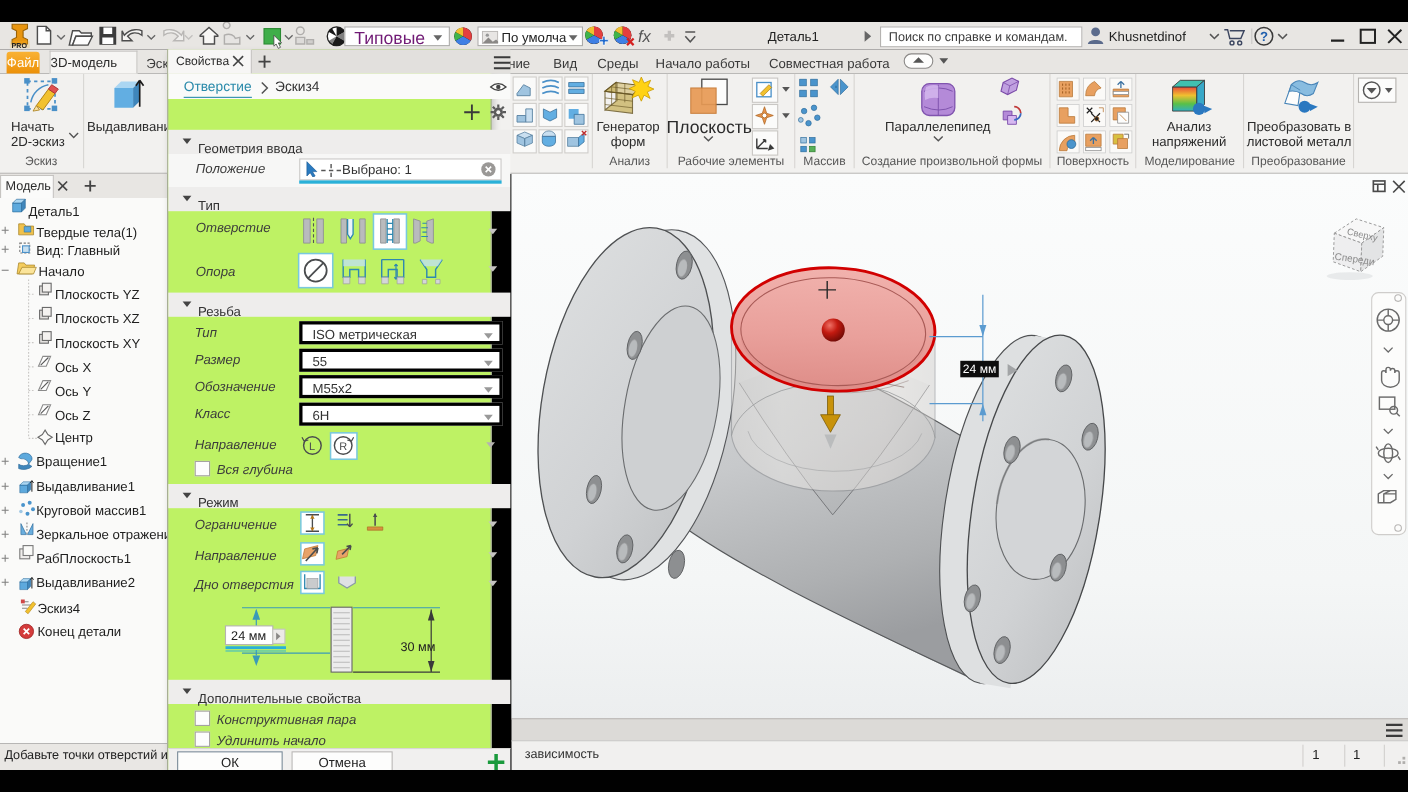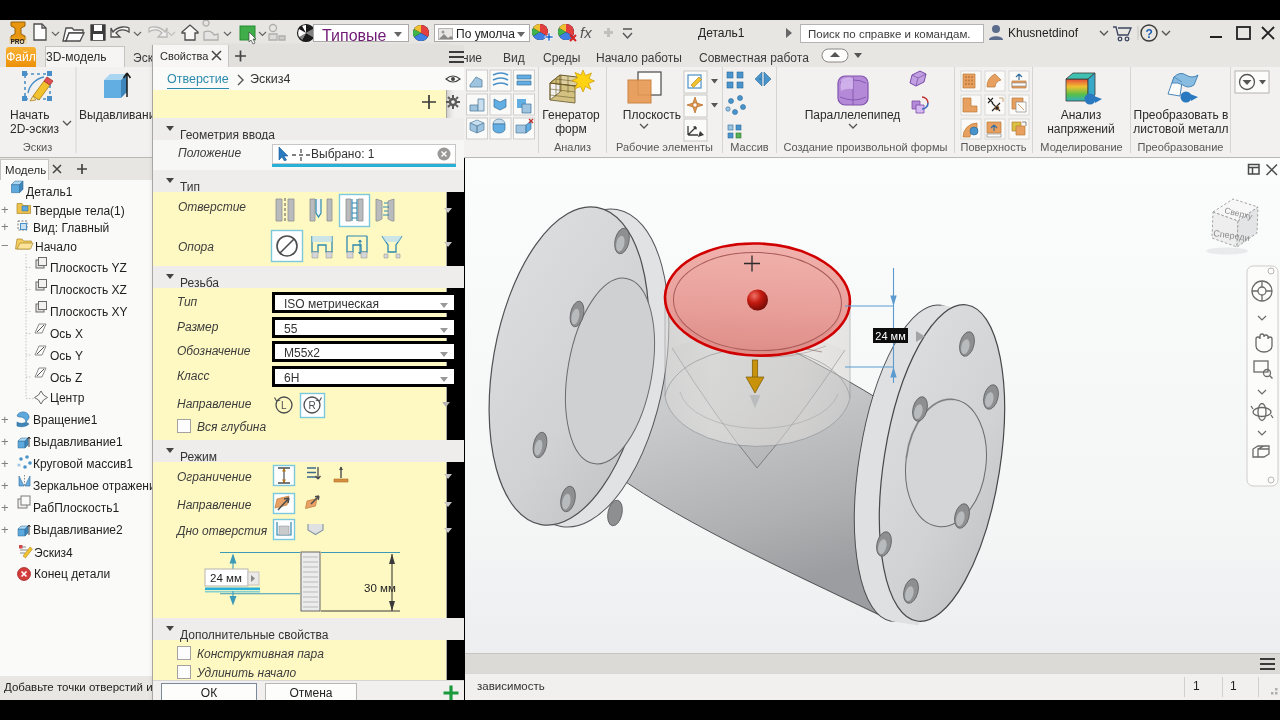--- a/index.html
+++ b/index.html
@@ -6,21 +6,21 @@
 html,body{width:1280px;height:720px;background:#000;position:relative;overflow:hidden;}
 #titlebar{position:absolute;top:20px;left:0;width:1280px;height:25px;background:#e8e6e3;}
 #tabrow{position:absolute;top:45px;left:0;width:1280px;height:22px;background:#e8e6e3;}
 #ribbon{position:absolute;top:67px;left:0;width:1280px;height:91px;background:#f2f1ef;border-bottom:1px solid #bab8b5;}
 #treetabs{position:absolute;top:158px;left:0;width:152px;height:22px;background:#e8e6e3;}
 #tree{position:absolute;top:180px;left:0;width:152px;height:496px;background:#fafaf9;overflow:hidden;}
 #treestatus{position:absolute;top:676px;left:0;width:152px;height:24px;background:#e9e7e4;}
 #viewport{position:absolute;top:158px;left:465px;width:815px;height:495px;background:#fafbfb;}
 #dockbar{position:absolute;top:653px;left:465px;width:815px;height:20px;background:#dcdad7;border-top:1px solid #c6c4c1;}
 #statusbar{position:absolute;top:673px;left:465px;width:815px;height:27px;background:#f1f0ef;border-top:1px solid #d8d6d4;}
-#props{position:absolute;top:45px;left:152px;width:295px;height:657px;background:#fef9c3;border:1px solid #a9a7a4;border-top:none;z-index:40;box-shadow:2px 3px 6px rgba(0,0,0,.18);}
+#props{position:absolute;top:45px;left:152px;width:295px;height:657px;background:#bef264;border:1px solid #a9a7a4;border-top:none;z-index:40;box-shadow:2px 3px 6px rgba(0,0,0,.18);}
 #blacktop{position:absolute;top:0;left:0;width:1280px;height:20px;background:#000;z-index:90;}
 #blackbot{position:absolute;top:700px;left:0;width:1280px;height:20px;background:#010101;z-index:90;}
 .t{position:absolute;white-space:nowrap;color:#333;}
 .ico{position:absolute;}
 .combo{position:absolute;background:#fff;border:1px solid #abaaa8;}
 .carr{position:absolute;width:0;height:0;border-left:4px solid transparent;border-right:4px solid transparent;border-top:5px solid #666;}
 .tabtxt{position:absolute;top:51px;font-size:12px;color:#3a3a3a;white-space:nowrap;}
 .glab{position:absolute;top:74px;font-size:11px;color:#575757;white-space:nowrap;text-align:center;}
 .sech{position:absolute;left:0;width:311px;height:22px;background:#eeedec;}
 .sech .tri{position:absolute;left:13px;top:8px;width:0;height:0;border-left:4px solid transparent;border-right:4px solid transparent;border-top:5px solid #444;}
@@ -318,21 +318,21 @@
 <path d="M1242.5 13 l4.5 5 4.5 -5 z" fill="#555"></path>
 <path d="M1259 13 l3.5 4.5 3.5 -4.5 z" fill="#555"></path>
 </svg>
 <div class="t" style="left:10px;top:41px;width:56px;text-align:left;font-size:12px;color:#2b2b2b">Начать<br>2D-эскиз</div>
 <svg width="10" height="8" style="position:absolute;left:62px;top:53px">
       <path d="M1 1 l4 4 4 -4" stroke="#555" stroke-width="1.3" fill="none"></path>
     </svg>
 <div class="t" style="left:79px;top:41px;font-size:12px;color:#2b2b2b">Выдавливание</div>
 <div class="glab" style="left:4px;width:67px">Эскиз</div>
 <div class="t" style="left:539px;top:41px;width:64px;text-align:center;font-size:12px;color:#2b2b2b">Генератор<br>форм</div>
-<div class="t" style="left:606px;top:41px;width:75px;text-align:right;font-size:12px;color:#2b2b2b;left:606px">Плоскость</div>
+<div class="t" style="left:606px;top:41px;width:75px;text-align:right;font-size:16px;color:#2b2b2b;left:606px">Плоскость</div>
 <svg width="10" height="8" style="position:absolute;left:639px;top:56px">
       <path d="M1 1 l4 4 4 -4" stroke="#555" stroke-width="1.3" fill="none"></path>
     </svg>
 <div class="t" style="left:780px;top:41px;width:145px;text-align:center;font-size:12px;color:#2b2b2b">Параллелепипед</div>
 <svg width="10" height="8" style="position:absolute;left:848px;top:56px">
       <path d="M1 1 l4 4 4 -4" stroke="#555" stroke-width="1.3" fill="none"></path>
     </svg>
 <div class="t" style="left:1035px;top:41px;width:92px;text-align:center;font-size:12px;color:#2b2b2b">Анализ<br>напряжений</div>
 <div class="t" style="left:1133px;top:41px;width:96px;text-align:center;font-size:12px;color:#2b2b2b">Преобразовать в<br>листовой металл</div>
 <div class="glab" style="left:539px;width:67px">Анализ</div>

